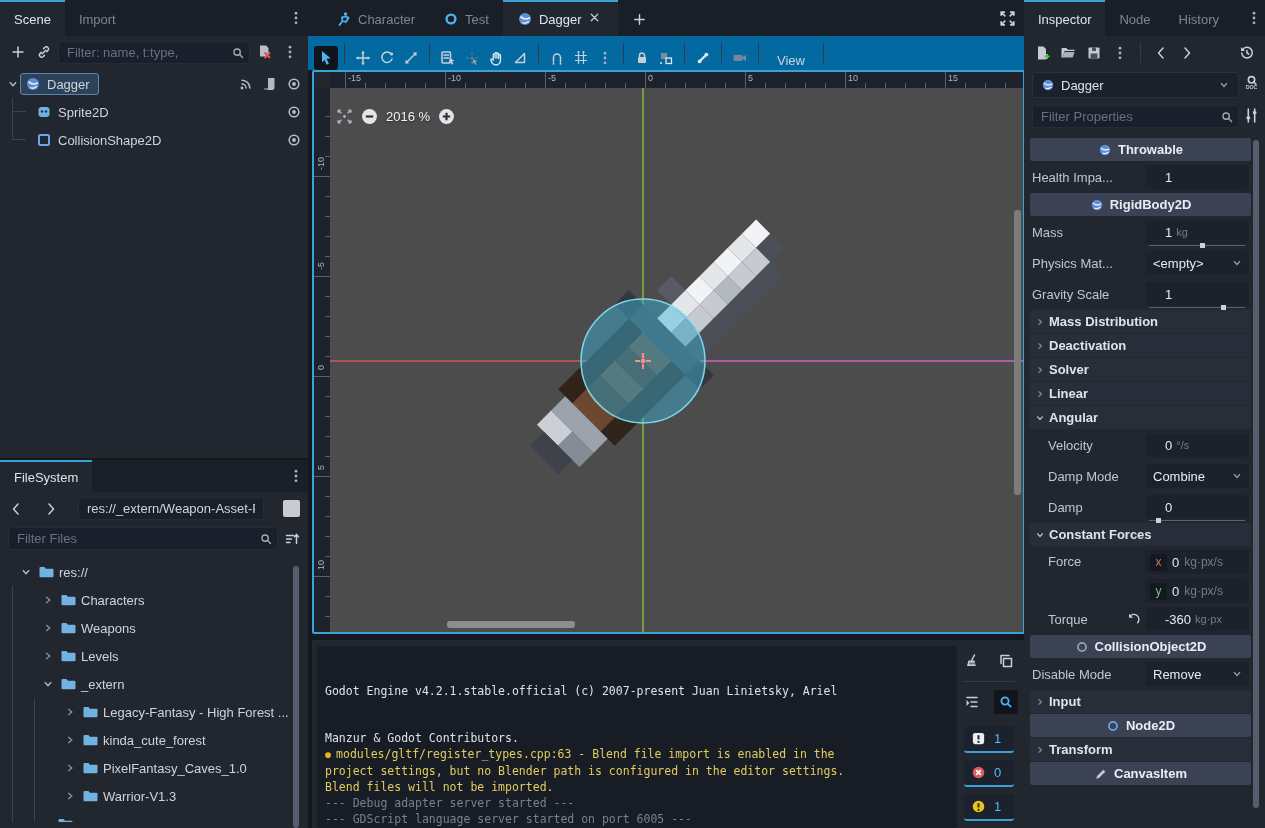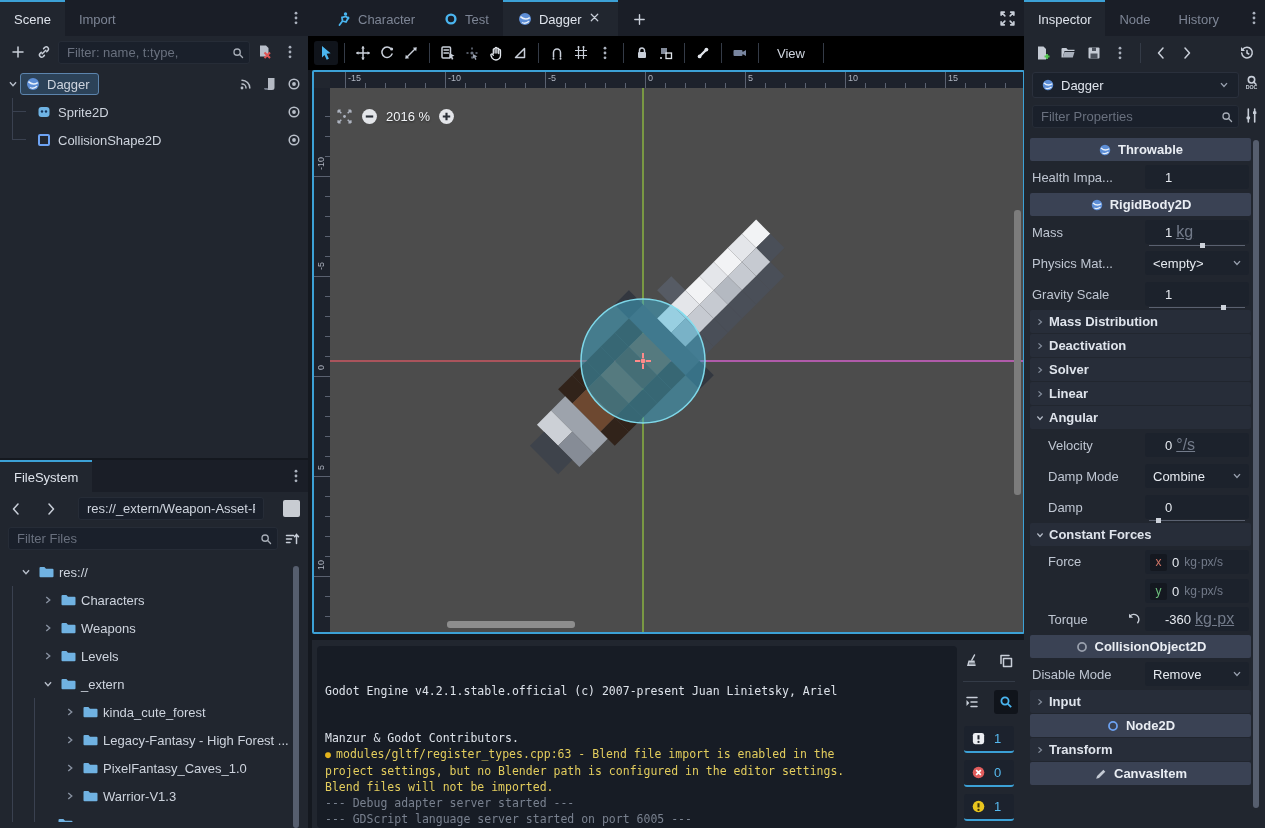--- a/index.html
+++ b/index.html
@@ -53,21 +53,21 @@
   .fs-filter { display:flex; align-items:center; gap:6px; padding:2px 8px 6px; }
   .fs-row { display:flex; align-items:center; height:28px; gap:5px; }
   .fs-ind { flex:none; position:relative; height:28px; }
   .vline { position:absolute; top:0; bottom:0; border-left:1px solid #3a4150; }
 
   .scrollthumb { position:absolute; background:#565e6e; border-radius:3px; }
 
   
   #center { left:308px; top:0; width:716px; height:828px; background:#14181f; }
   #center .tabbar { padding-left:14px; }
-  #main-toolbar { display:flex; align-items:center; height:34px; background:#000000; padding:0 6px; }
+  #main-toolbar { display:flex; align-items:flex-end; height:34px; background:#0369a1; padding:0 6px; }
   #view-btn { padding:2px 12px; color:#ced4de; }
   #expand-btn { position:absolute; right:8px; top:10px; width:17px; height:17px; }
 
   #viewport { position:absolute; left:4px; top:70px; width:713px; height:564px;
               border:2px solid #3ca1d6; border-radius:2px; background:#1a1e27; }
   #vp-corner { position:absolute; left:0; top:0; width:16px; height:16px; background:#21262f; }
   #vp-hruler { position:absolute; left:16px; top:0; right:0; height:16px; background:#1d222c; overflow:hidden;}
   #vp-vruler { position:absolute; left:0; top:16px; width:16px; bottom:0; background:#1d222c; overflow:hidden;}
   .tick { position:absolute; background:#5a6170; }
   .tick-label { position:absolute; font-size:9px; color:#aeb4c0; }
@@ -107,21 +107,21 @@
   .p-cat .icon16 { width:14px; height:14px; }
   .p-sec { height:23px; flex:none; background:#272d39; border-radius:2px; display:flex; align-items:center;
            gap:3px; font-weight:bold; color:#dfe4ec; padding-left:4px; }
   .p-sec .icon16 { width:12px; height:12px; }
   .p-row { min-height:30px; flex:none; display:flex; align-items:center; padding:0 2px; }
   .p-row .lbl { flex:1; color:#bfc6d2; white-space:nowrap; overflow:hidden; }
   .p-row .lbl.ind { padding-left:16px; }
   .p-val { width:104px; flex:none; position:relative; display:flex; align-items:center;
            background:#1c222c; border-radius:3px; height:24px; padding:0 6px; gap:4px; }
   .p-val .num { color:#e6eaf0; margin-left:14px; }
-  .p-val .unit { color:#737b8a; font-size:16px;text-decoration:underline; }
+  .p-val .unit { color:#737b8a; font-size:11px; }
   .p-val.dd { justify-content:space-between; }
   .p-val.dd .num { margin-left:2px; }
   .slider-line { position:absolute; left:4px; right:4px; bottom:-2px; height:1px; background:#5a6170; }
   .slider-grab { position:absolute; bottom:-4px; width:5px; height:5px; background:#cdd2da; }
   .axis-badge { width:17px; height:17px; border-radius:2px; background:#141820; display:flex;
                 align-items:center; justify-content:center; font-size:12px; flex:none; }
   .axis-x { color:#cf7466; } .axis-y { color:#6ebf7d; }
   .vec-rows { width:104px; flex:none; display:flex; flex-direction:column; gap:5px; }
   .vec-line { display:flex; align-items:center; gap:5px; background:#1c222c; border-radius:3px; height:24px; padding:0 5px;}
   .vec-line .num { color:#e6eaf0; } .vec-line .unit { color:#737b8a; font-size:12px; }
@@ -379,36 +379,36 @@
             <div class="vline" style="left: 34px;"></div>
           </div>
           <span class="st-chev"><svg viewBox="0 0 16 16">
               <path stroke="#8891a0" stroke-width="1.6" fill="none" d="M6 4.5L10 8l-4 3.5"></path>
             </svg></span>
           <span class="icon16">
             <svg viewBox="0 0 16 16">
               <path fill="#70b2e2" d="M1.5 4a1 1 0 0 1 1-1h3.9l1.6 1.8h6.5a1 1 0 0 1 1 1v6.4a1 1 0 0 1-1 1h-12a1 1 0 0 1-1-1z"></path>
             </svg>
           </span>
-          <span>kinda_cute_forest</span>
+          <span>Legacy-Fantasy - High Forest ...</span>
         </div>
         <div class="fs-row">
           <div class="fs-ind" style="width: 52px;">
             <div class="vline" style="left: 12px;"></div>
             <div class="vline" style="left: 34px;"></div>
           </div>
           <span class="st-chev"><svg viewBox="0 0 16 16">
               <path stroke="#8891a0" stroke-width="1.6" fill="none" d="M6 4.5L10 8l-4 3.5"></path>
             </svg></span>
           <span class="icon16">
             <svg viewBox="0 0 16 16">
               <path fill="#70b2e2" d="M1.5 4a1 1 0 0 1 1-1h3.9l1.6 1.8h6.5a1 1 0 0 1 1 1v6.4a1 1 0 0 1-1 1h-12a1 1 0 0 1-1-1z"></path>
             </svg>
           </span>
-          <span>Legacy-Fantasy - High Forest ...</span>
+          <span>kinda_cute_forest</span>
         </div>
         <div class="fs-row">
           <div class="fs-ind" style="width: 52px;">
             <div class="vline" style="left: 12px;"></div>
             <div class="vline" style="left: 34px;"></div>
           </div>
           <span class="st-chev"><svg viewBox="0 0 16 16">
               <path stroke="#8891a0" stroke-width="1.6" fill="none" d="M6 4.5L10 8l-4 3.5"></path>
             </svg></span>
           <span class="icon16">

